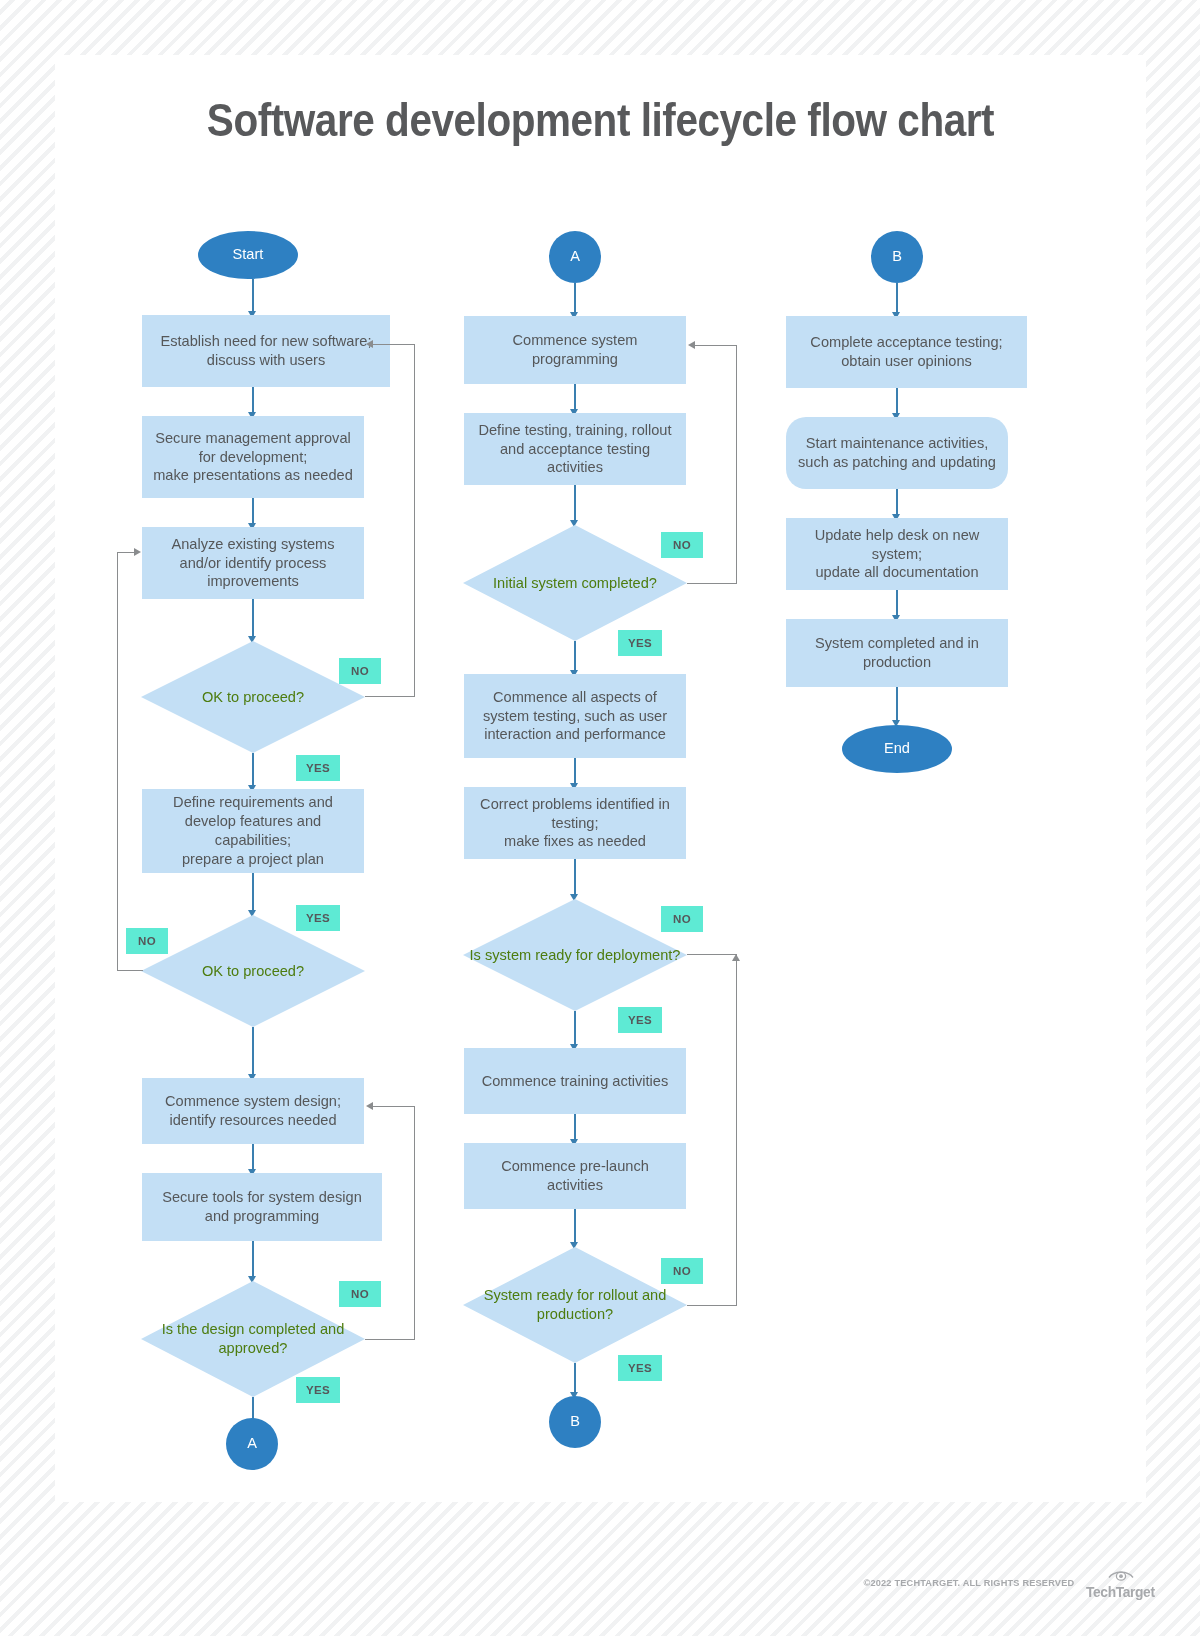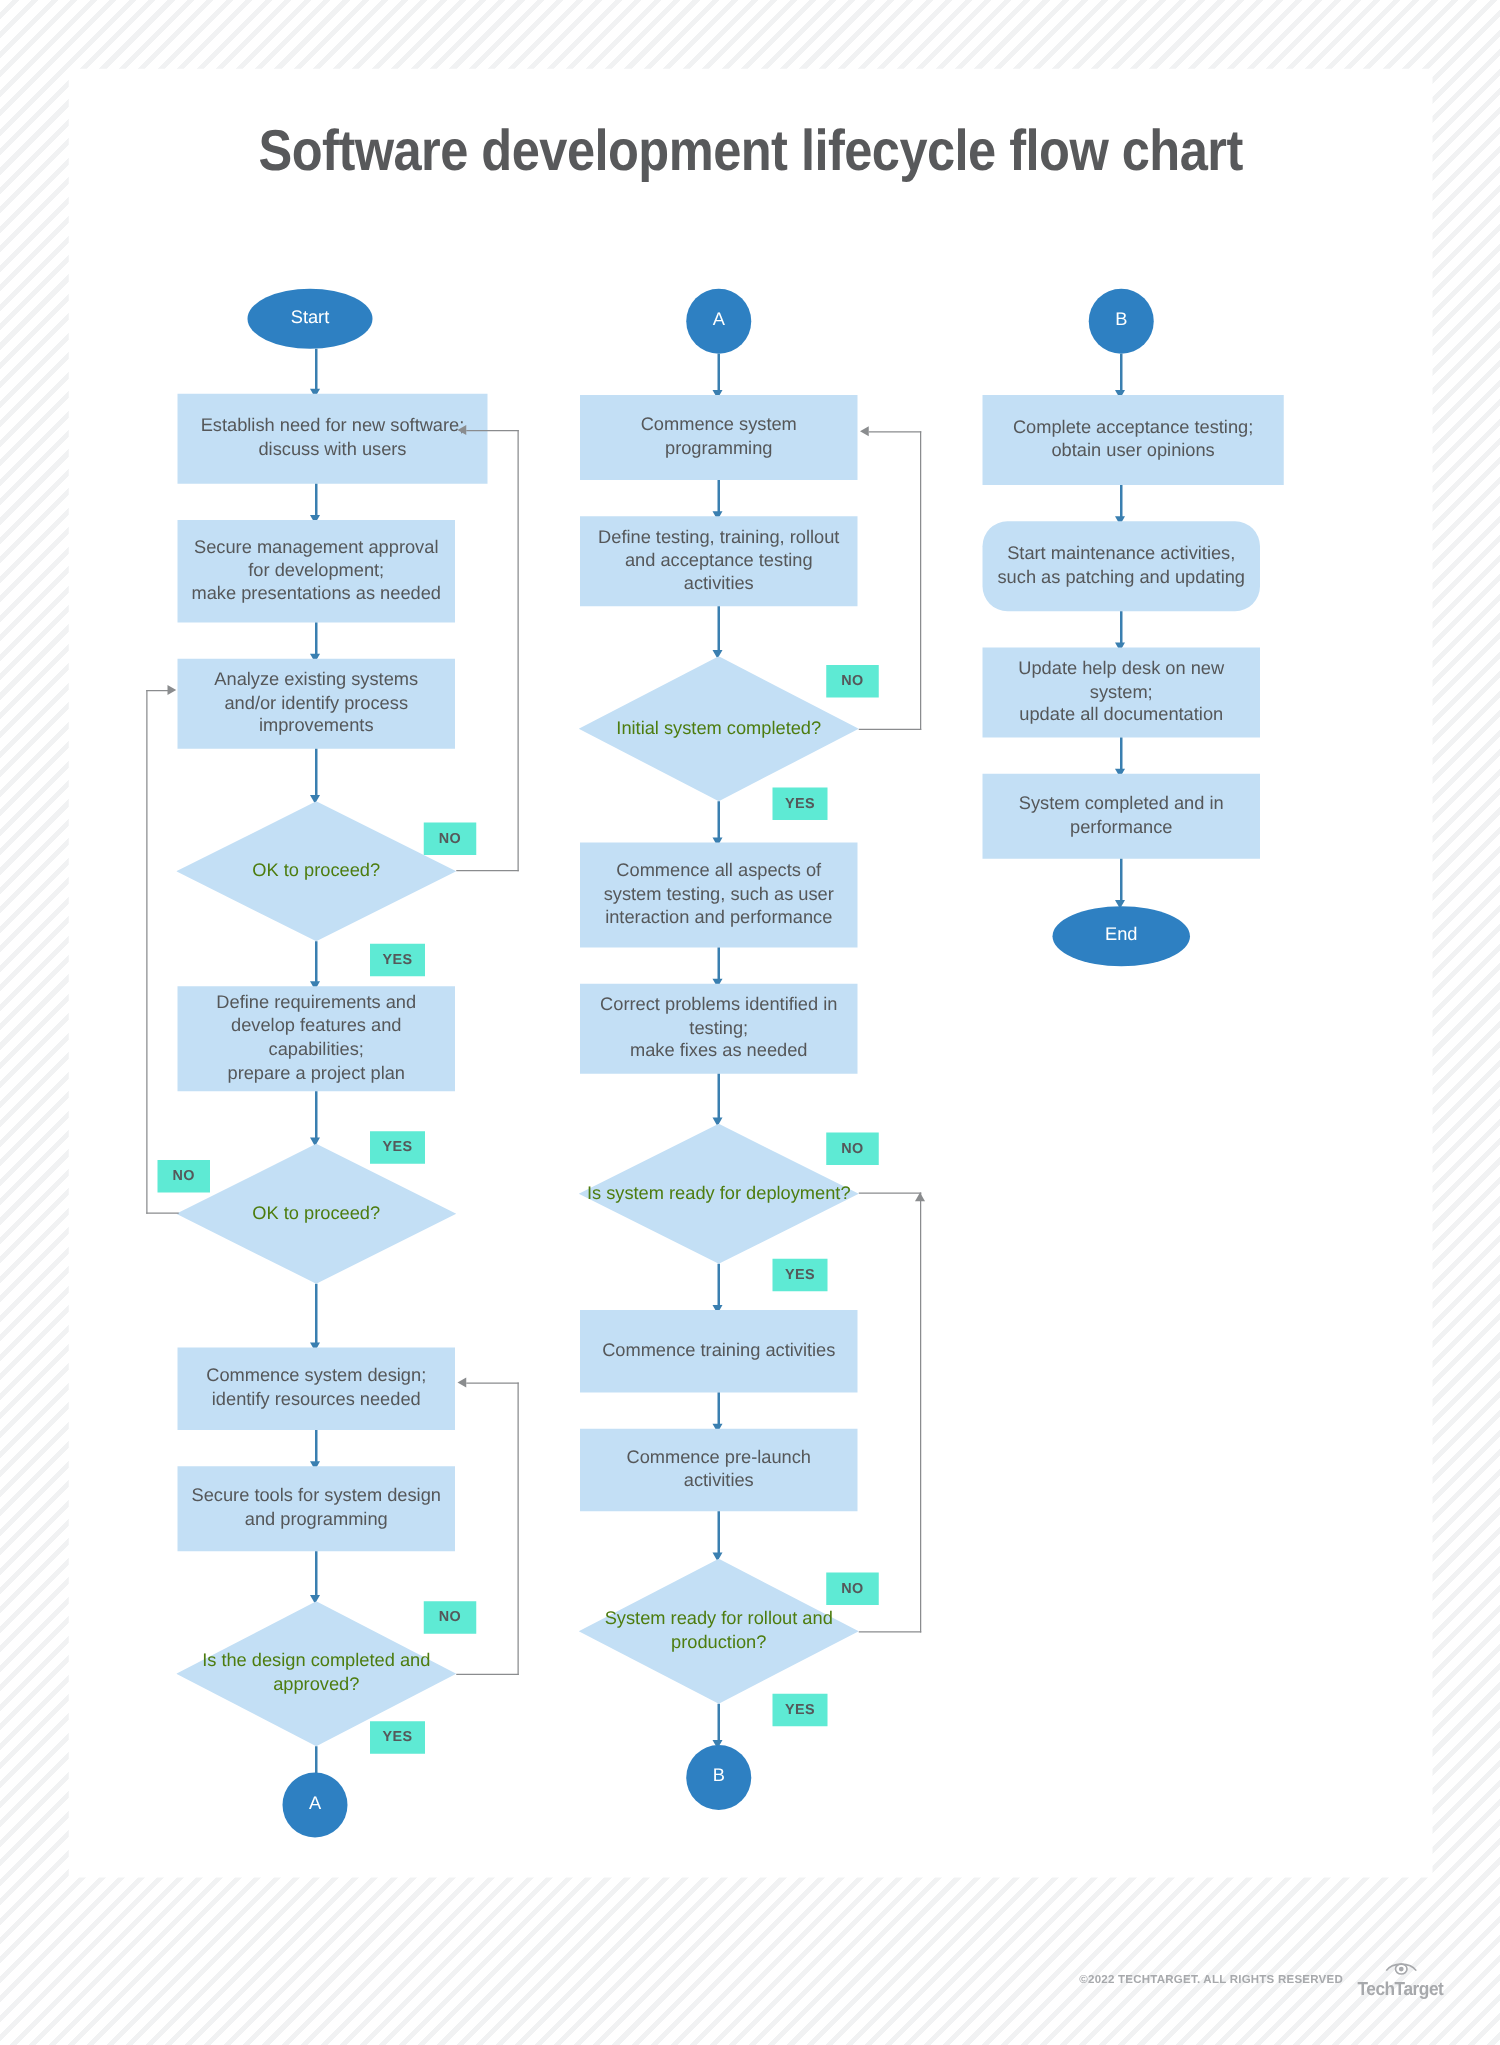--- a/index.html
+++ b/index.html
@@ -256,21 +256,21 @@
 
   <div class="vline" style="left:197px; top:972px; height:50px;"></div>
   <div class="arrowdn" style="left:193px; top:1019px;"></div>
 
   <div class="node proc" style="left:87px; top:1023px; width:222px; height:66px;">
     <span>Commence system design; identify resources needed</span>
   </div>
   <div class="vline" style="left:197px; top:1089px; height:28px;"></div>
   <div class="arrowdn" style="left:193px; top:1114px;"></div>
 
-  <div class="node proc" style="left:87px; top:1118px; width:222px; height:68px;">
+  <div class="node proc" style="left:87px; top:1118px; width:240px; height:68px;">
     <span>Secure tools for system design and programming</span>
   </div>
   <div class="vline" style="left:197px; top:1186px; height:38px;"></div>
   <div class="arrowdn" style="left:193px; top:1221px;"></div>
 
   <div class="node diamond" style="left:86px; top:1226px; width:224px; height:116px;">
     <span class="dia-bg"></span>
     <span class="dia-txt">Is the design completed and approved?</span>
   </div>
   <div class="tag" style="left:284px; top:1226px; width:42px; height:26px;">NO</div>
@@ -396,21 +396,21 @@
   <div class="arrowdn" style="left:837px; top:459px;"></div>
 
   <div class="node proc" style="left:731px; top:463px; width:222px; height:72px;">
     <span style="white-space:pre-line;">Update help desk on new system;
 update all documentation</span>
   </div>
   <div class="vline" style="left:841px; top:535px; height:28px;"></div>
   <div class="arrowdn" style="left:837px; top:560px;"></div>
 
   <div class="node proc" style="left:731px; top:564px; width:222px; height:68px;">
-    <span>System completed and in performance</span>
+    <span>System completed and in production</span>
   </div>
   <div class="vline" style="left:841px; top:632px; height:36px;"></div>
   <div class="arrowdn" style="left:837px; top:665px;"></div>
 
   <div class="node term" style="left:787px; top:670px; width:110px; height:48px;">
     <span>End</span>
   </div>
 
 </div>
 

